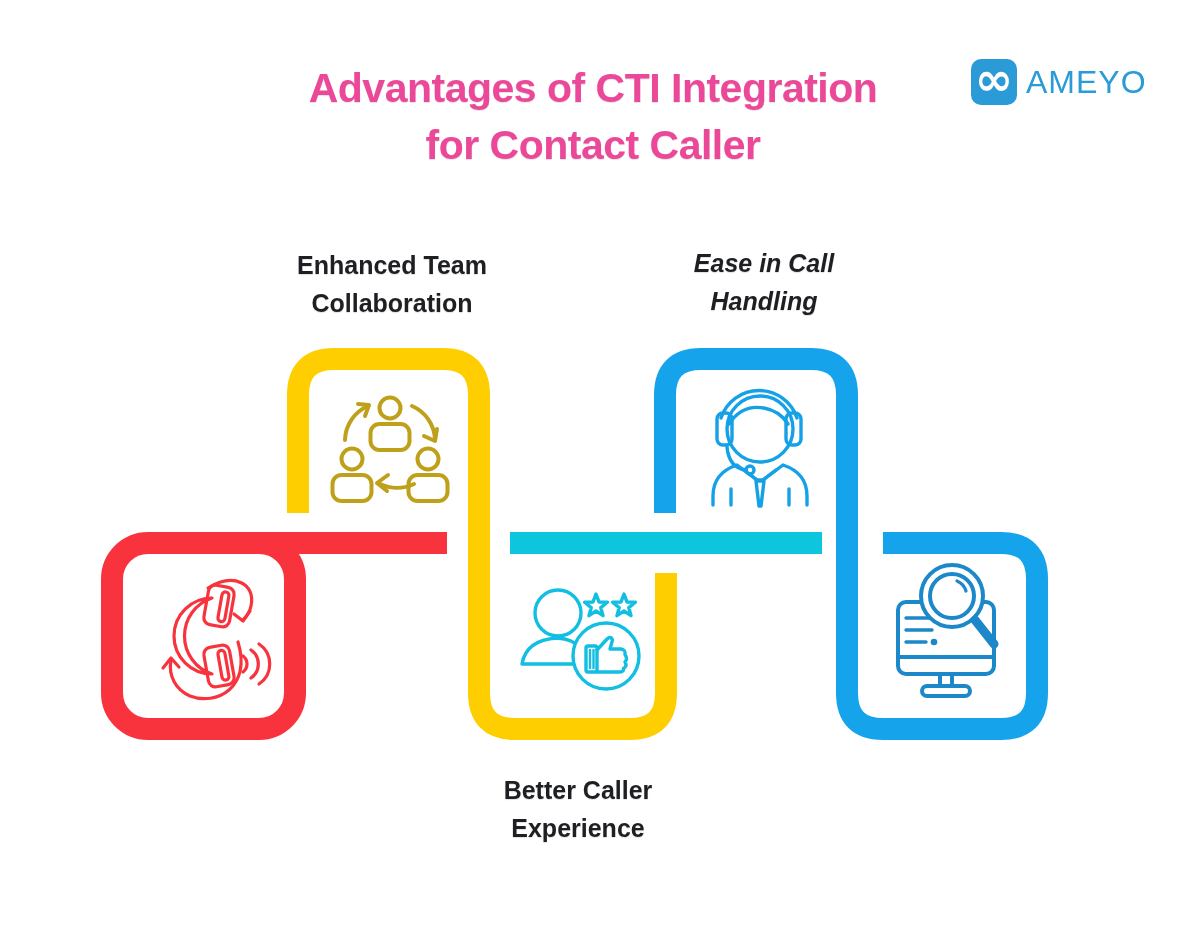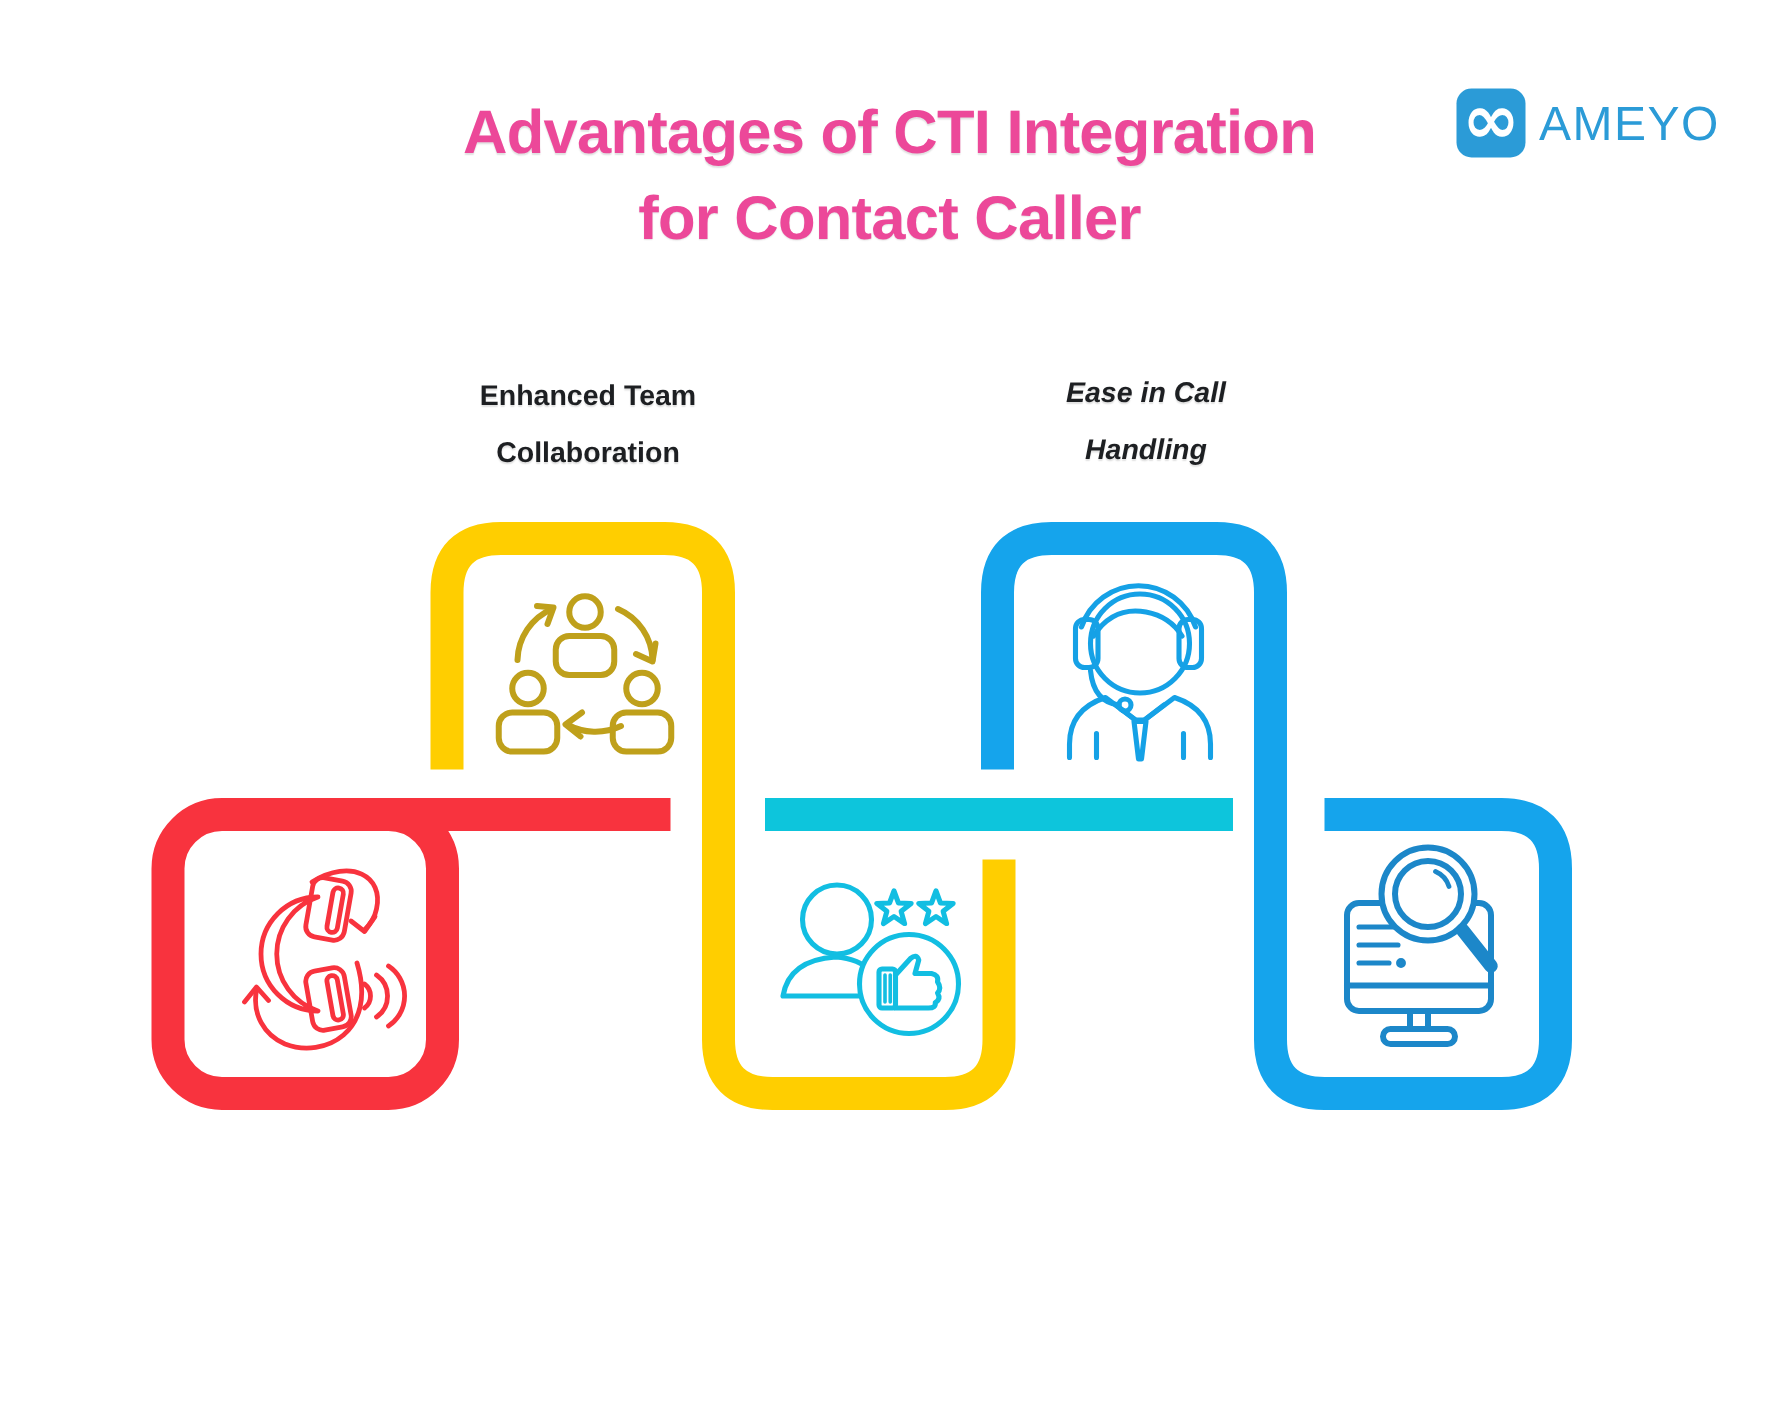--- a/index.html
+++ b/index.html
@@ -18,21 +18,21 @@
   .logo-mark{width:46px;height:46px;border-radius:10px;background:#2b9bd7;
     display:flex;align-items:center;justify-content:center;}
   .logo-infinity{color:#ffffff;font-size:46px;font-weight:700;line-height:1;
     margin-top:-6px;font-family:"DejaVu Sans",sans-serif;}
   .logo-text{color:#2b9bd7;font-weight:400;font-size:32px;letter-spacing:1px;margin-left:9px;}
 
   svg.diagram{position:absolute;left:0;top:0;}
 
   .node-label{
     position:absolute;transform:translateX(-50%);
-    text-align:center;color:#1d1f22;font-weight:700;font-size:19px;line-height:38px;
+    text-align:center;color:#1d1f22;font-weight:700;font-size:25px;line-height:38px;
     white-space:pre-line;text-shadow:0 1px 1px rgba(0,0,0,0.12);
   }
   .lbl-routing  {left:203px;top:771px;}
   .lbl-team     {left:392px;top:246px;}
   .lbl-caller   {left:578px;top:771px;}
   .lbl-handling {left:764px;top:244px;font-style:italic;}
   .lbl-monitor  {left:962px;top:776px;}
 </style>
 </head>
 <body>
@@ -152,16 +152,18 @@
         <circle cx="952" cy="596" r="31" fill="#ffffff"></circle>
         <circle cx="952" cy="596" r="22"></circle>
         <path d="M 957 581 A 16 16 0 0 1 966 591" stroke-width="3.2"></path>
         <path d="M 975 620 L 994 644" stroke-width="9"></path>
       </g>
     </g>
   </svg>
 
   <div class="node-label lbl-team">Enhanced Team
 Collaboration</div>
+  <div class="node-label lbl-caller">Better Caller
+Experience</div>
   <div class="node-label lbl-handling">Ease in Call
 Handling</div>
 
 </div>
 
 </body></html>

